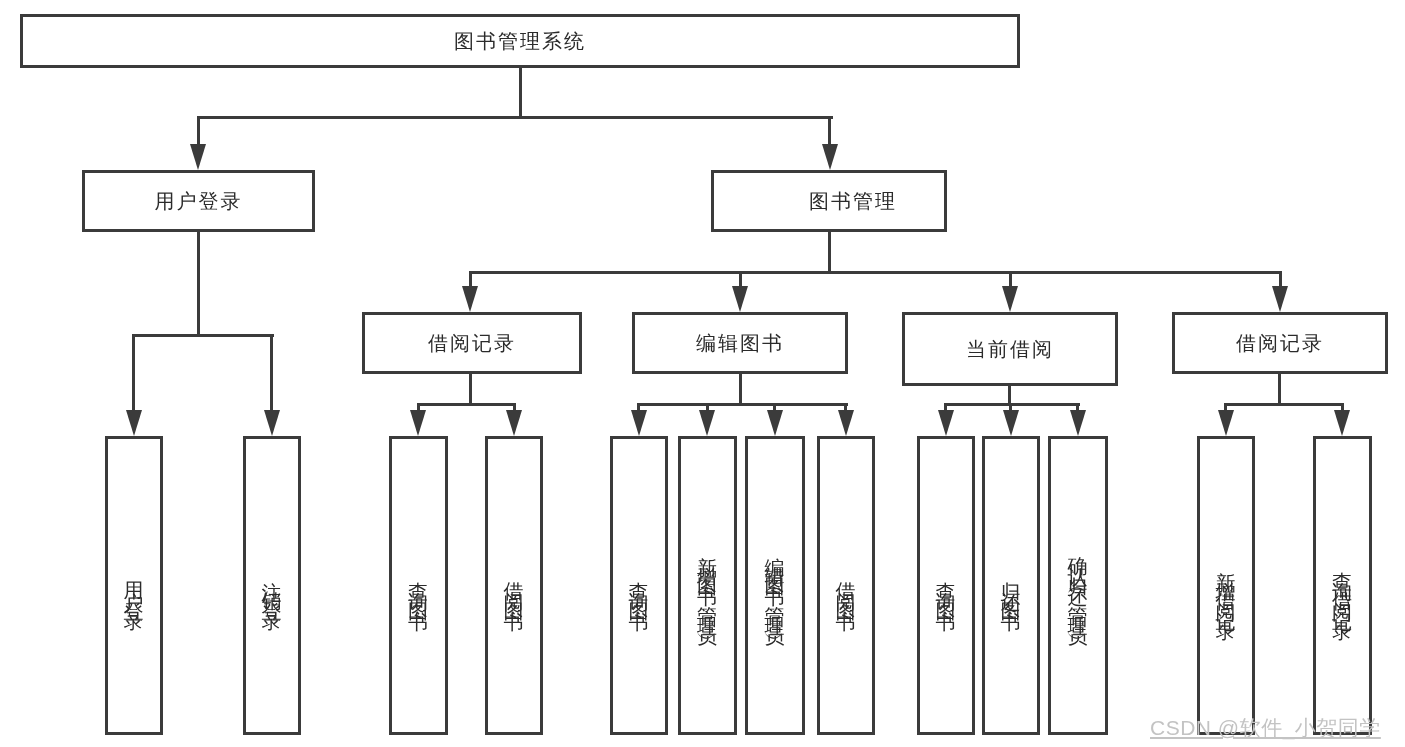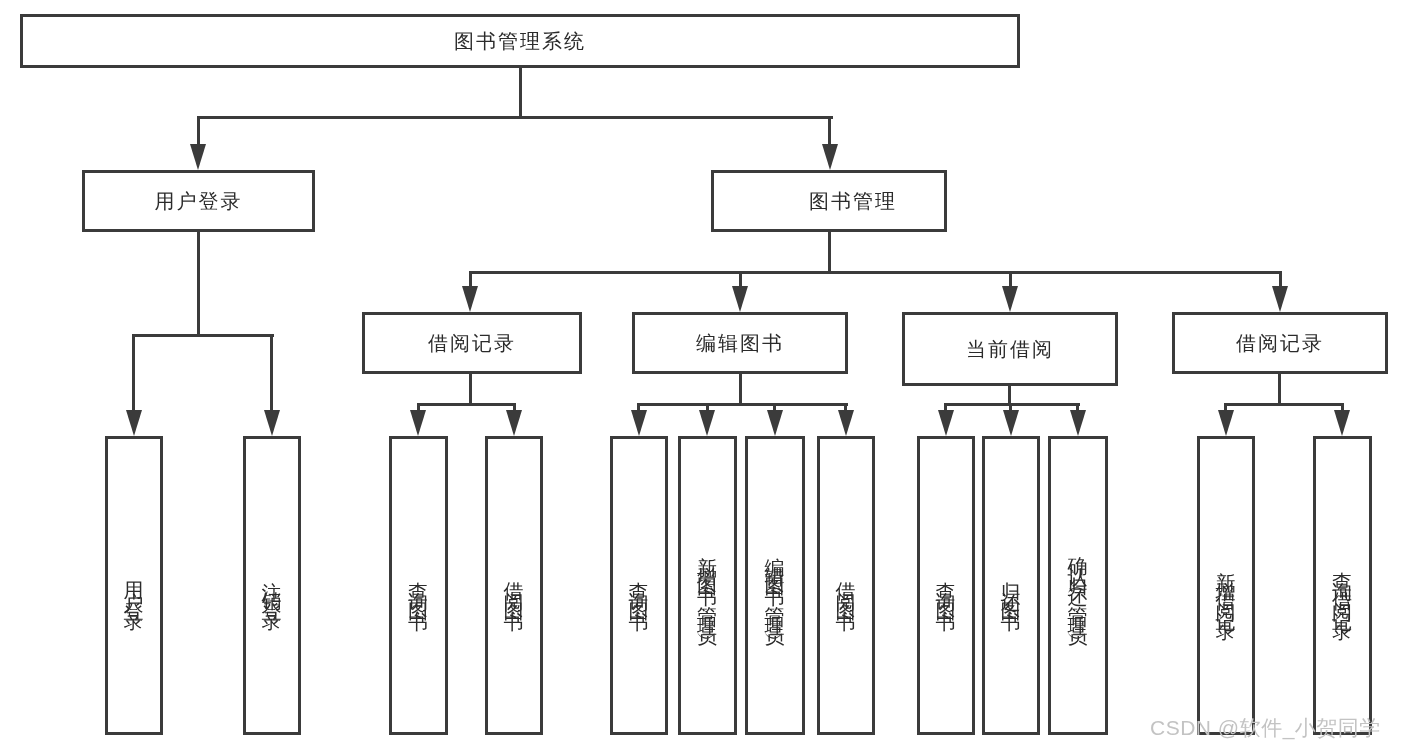--- a/index.html
+++ b/index.html
@@ -58,20 +58,21 @@
   }
   .watermark{
     position:absolute;
     left:1150px;
     top:714px;
     font-size:21px;
     color:#c3c3c3;
     white-space:nowrap;
     z-index:3;
     letter-spacing:0.5px;
+    text-decoration:underline;
   }
 </style>
 </head>
 <body>
 
 <div id="canvas">
 
   <div id="connectors">
       <div class="cline" style="left: 519px; top: 66px; width: 3px; height: 52px;"></div>
       <div class="cline" style="left: 197px; top: 116px; width: 636px; height: 3px;"></div>

